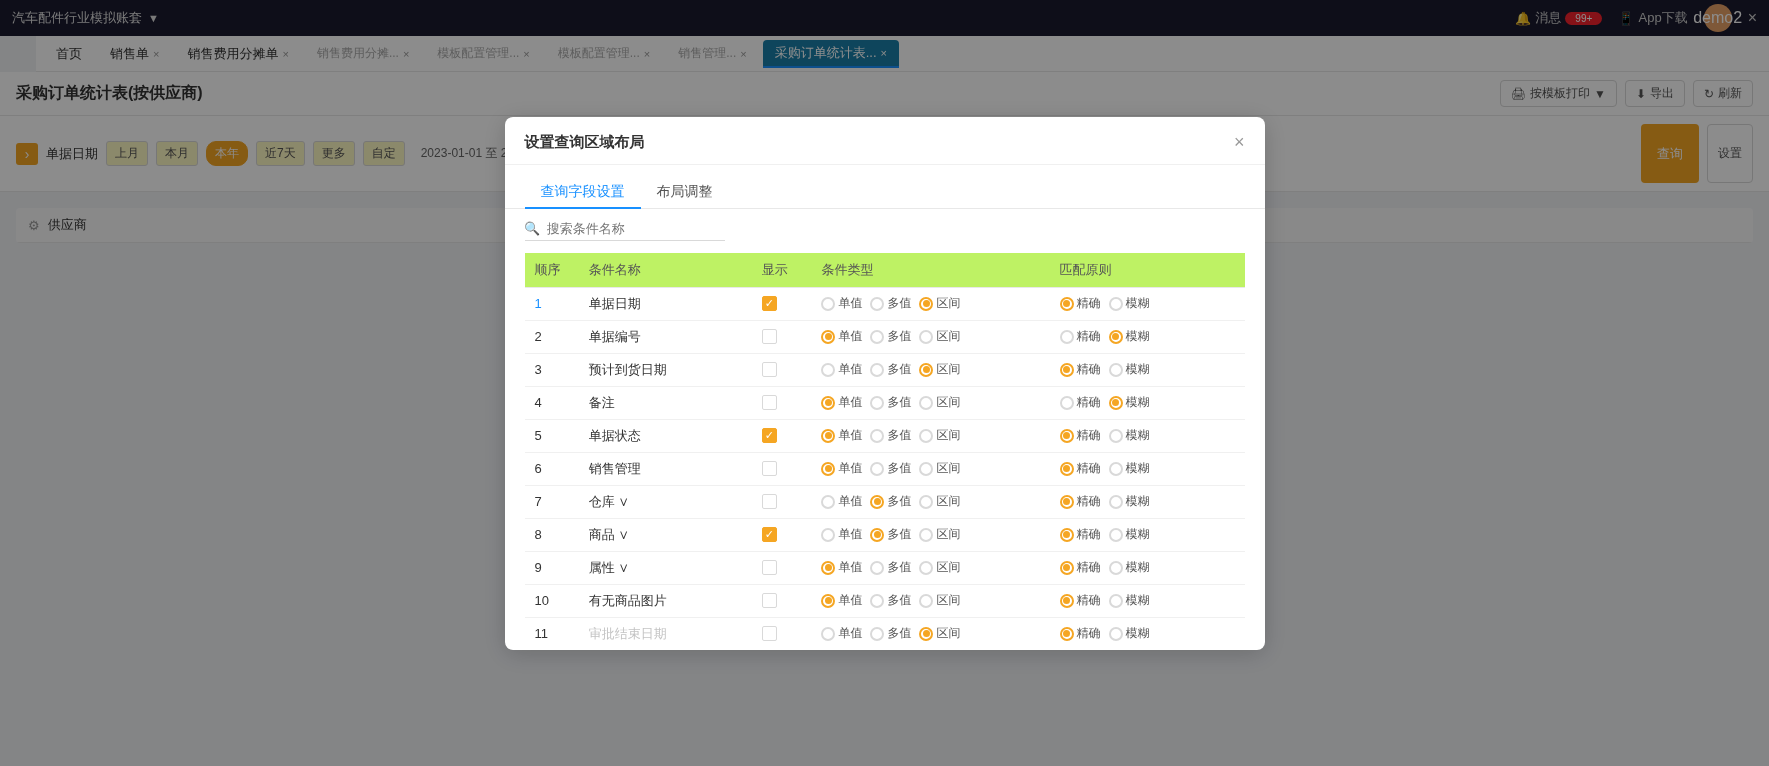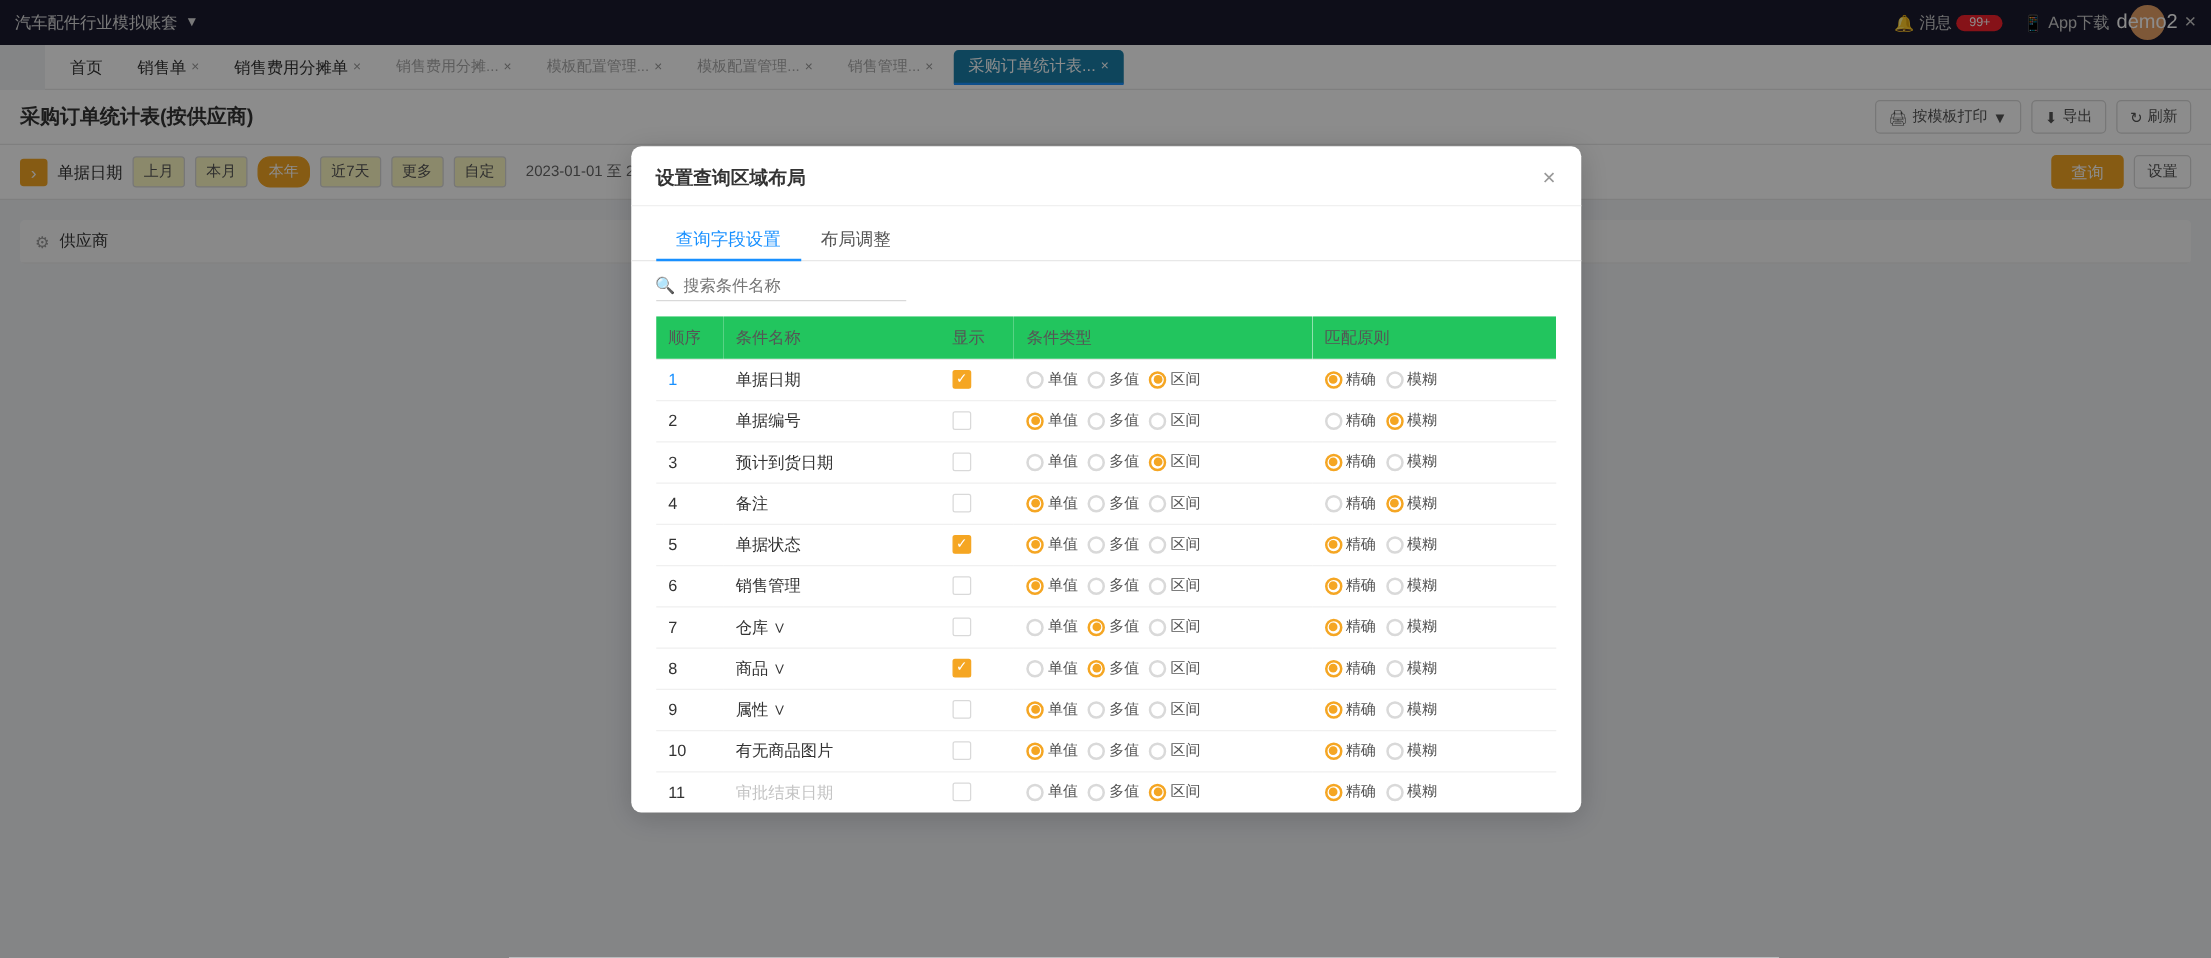--- a/index.html
+++ b/index.html
@@ -67,21 +67,21 @@
       gap: 8px;
       border-bottom: 1px solid #e8e8e8;
     }
     .filter-toggle { background: #f5a623; color: #fff; border: none; width: 22px; height: 22px; border-radius: 3px; cursor: pointer; font-size: 14px; display: flex; align-items: center; justify-content: center; }
     .filter-label { font-size: 13px; color: #333; }
     .date-btn { padding: 3px 8px; border-radius: 3px; border: 1px solid #d9d9d9; background: #fef9c3; cursor: pointer; font-size: 12px; color: #555; }
     .date-btn.active-orange { background: #f5a623; color: #fff; border-color: #f5a623; border-radius: 10px; }
     .date-range { font-size: 12px; color: #666; margin-left: 8px; }
     .filter-actions-right { margin-left: auto; display: flex; gap: 8px; }
     .btn-query { background: #f5a623; color: #fff; border: none; padding: 4px 16px; border-radius: 4px; cursor: pointer; font-size: 13px; }
-    .btn-settings { border: 1px solid #d9d9d9; background: #fff; color: #555; padding: 4px 10px; border-radius: 4px; cursor: pointer; font-size: 12px; }
+    .btn-settings { border: 1px solid #d9d9d9; background: #fff; color: #555; padding: 20px 10px; border-radius: 4px; cursor: pointer; font-size: 12px; }
 
     
     .table-area {
       background: #fff;
       margin: 8px;
       border-radius: 4px;
       overflow: hidden;
     }
 
     
@@ -122,21 +122,21 @@
     
     .modal-search { padding: 12px 20px; display: flex; align-items: center; }
     .search-input-wrap { display: flex; align-items: center; border-bottom: 1px solid #d9d9d9; padding-bottom: 4px; gap: 6px; width: 200px; }
     .search-input { border: none; outline: none; font-size: 13px; color: #333; width: 160px; }
     .search-icon { color: #aaa; }
 
     
     .modal-table-wrap { flex: 1; overflow-y: auto; padding: 0 20px; }
     .modal-table { width: 100%; border-collapse: collapse; }
     .modal-table th {
-      background: #22c55e;
+      background: #bef264;
       padding: 8px 10px;
       font-size: 13px;
       color: #555;
       text-align: left;
       font-weight: 500;
       border-bottom: 1px solid #e8e8e8;
       position: sticky;
       top: 0;
     }
     .modal-table td {

